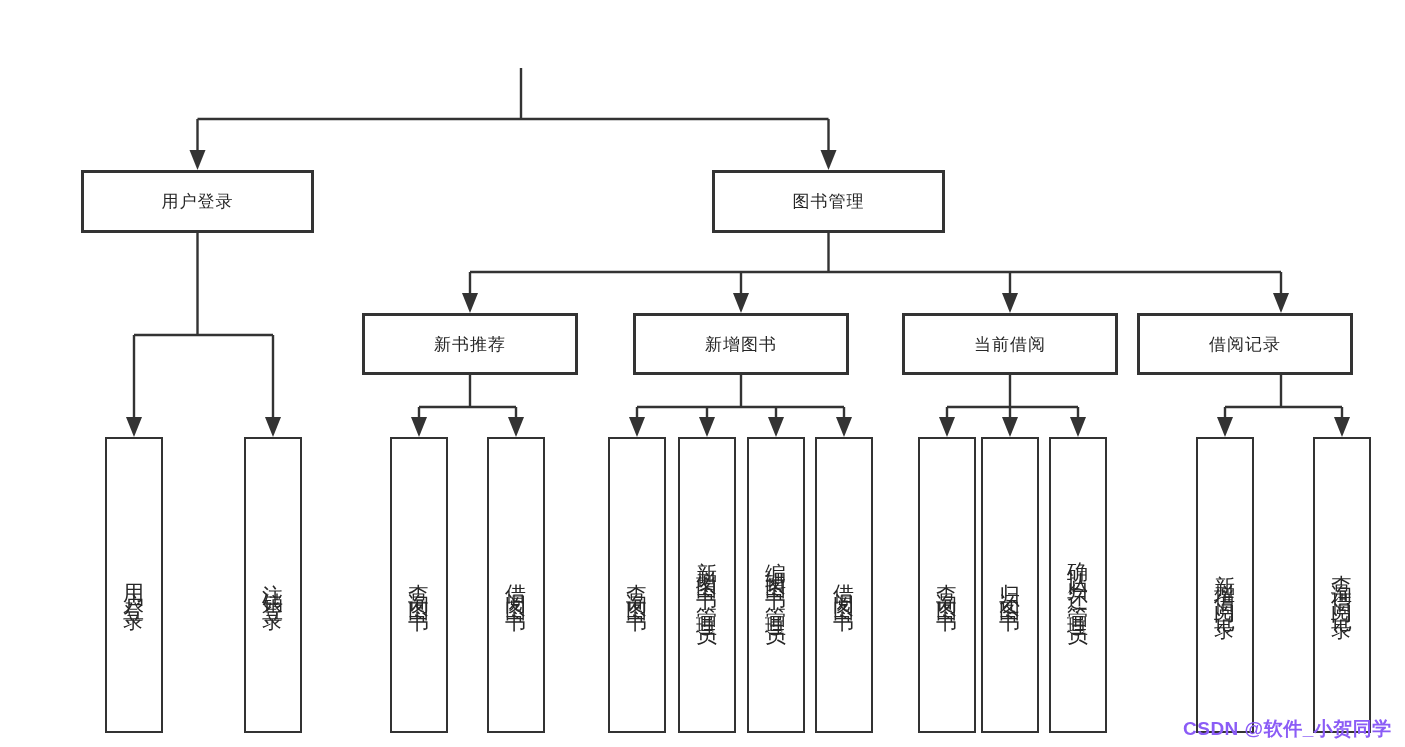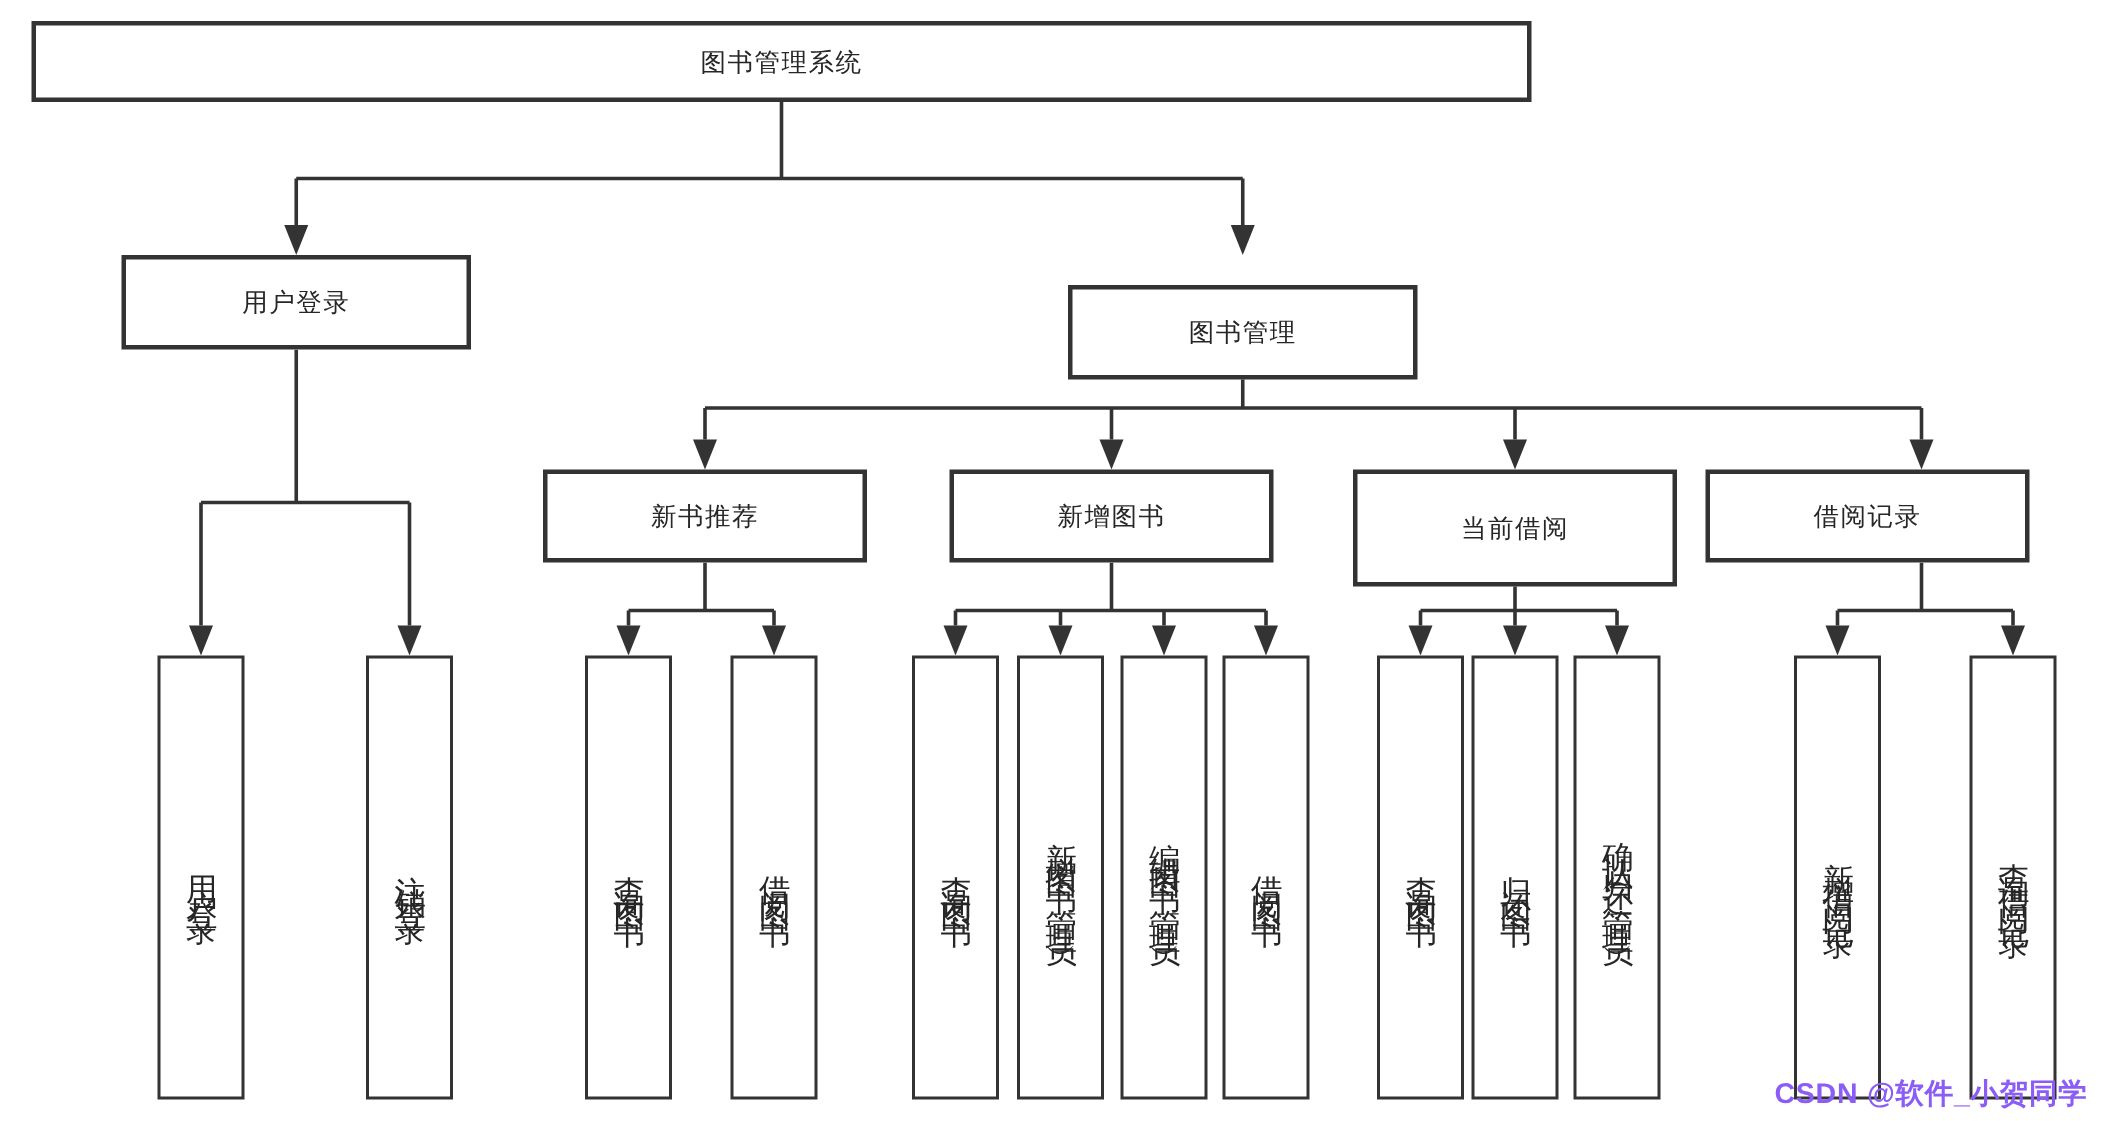--- a/index.html
+++ b/index.html
@@ -55,24 +55,24 @@
     font-size: 19px;
     color: #8b5cf6;
     letter-spacing: 0.5px;
     white-space: nowrap;
     z-index: 10;
     font-weight: bold;
   }
   
   #n-root   { left: 21px;   top: 14px;  width: 1000px; height: 54px; }
   #n-l2a    { left: 81px;   top: 170px; width: 233px;  height: 63px; }
-  #n-l2b    { left: 712px;  top: 170px; width: 233px;  height: 63px; margin-top: 20px; }
+  #n-l2b    { left: 712px;  top: 170px; width: 233px;  height: 63px; }
   #n-l3a    { left: 362px;  top: 313px; width: 216px;  height: 62px; }
   #n-l3b    { left: 633px;  top: 313px; width: 216px;  height: 62px; }
-  #n-l3c    { left: 902px;  top: 313px; width: 216px;  height: 78px; }
+  #n-l3c    { left: 902px;  top: 313px; width: 216px;  height: 62px; }
   #n-l3d    { left: 1137px; top: 313px; width: 216px;  height: 62px; }
   .box.leaf { top: 437px; width: 58px; height: 296px; }
   #lf-1a { left: 105px; }  #lf-1b { left: 244px; }
   #lf-2a { left: 390px; }  #lf-2b { left: 487px; }
   #lf-3a { left: 608px; }  #lf-3b { left: 678px; }
   #lf-3c { left: 747px; }  #lf-3d { left: 815px; }
   #lf-4a { left: 918px; }  #lf-4b { left: 981px; }
   #lf-4c { left: 1049px; }
   #lf-5a { left: 1196px; } #lf-5b { left: 1313px; }
 </style>
@@ -132,23 +132,20 @@
       <polygon points="768,417 784,417 776,437"></polygon>
       <polygon points="836,417 852,417 844,437"></polygon>
       <polygon points="939,417 955,417 947,437"></polygon>
       <polygon points="1002,417 1018,417 1010,437"></polygon>
       <polygon points="1070,417 1086,417 1078,437"></polygon>
       <polygon points="1217,417 1233,417 1225,437"></polygon>
       <polygon points="1334,417 1350,417 1342,437"></polygon>
     </g>
   </svg>
 
-  <div id="n-root" class="box h">
-    <span>图书管理系统</span>
-  </div>
 
   <div id="n-l2a" class="box h">
     <span>用户登录</span>
   </div>
   <div id="n-l2b" class="box h">
     <span>图书管理</span>
   </div>
 
   <div id="n-l3a" class="box h">
     <span>新书推荐</span>

